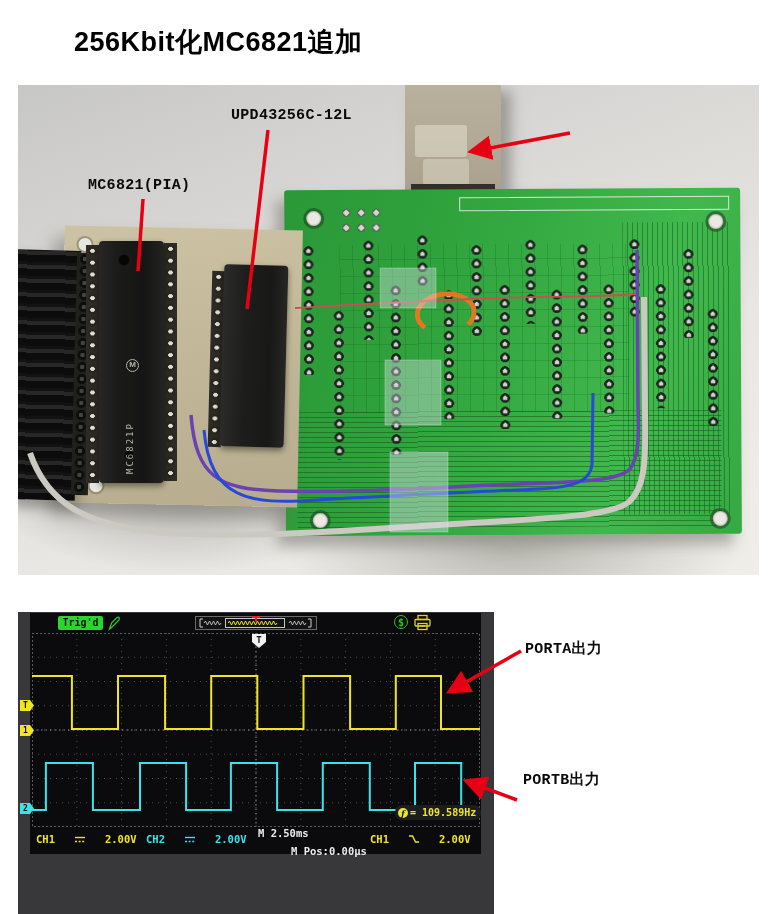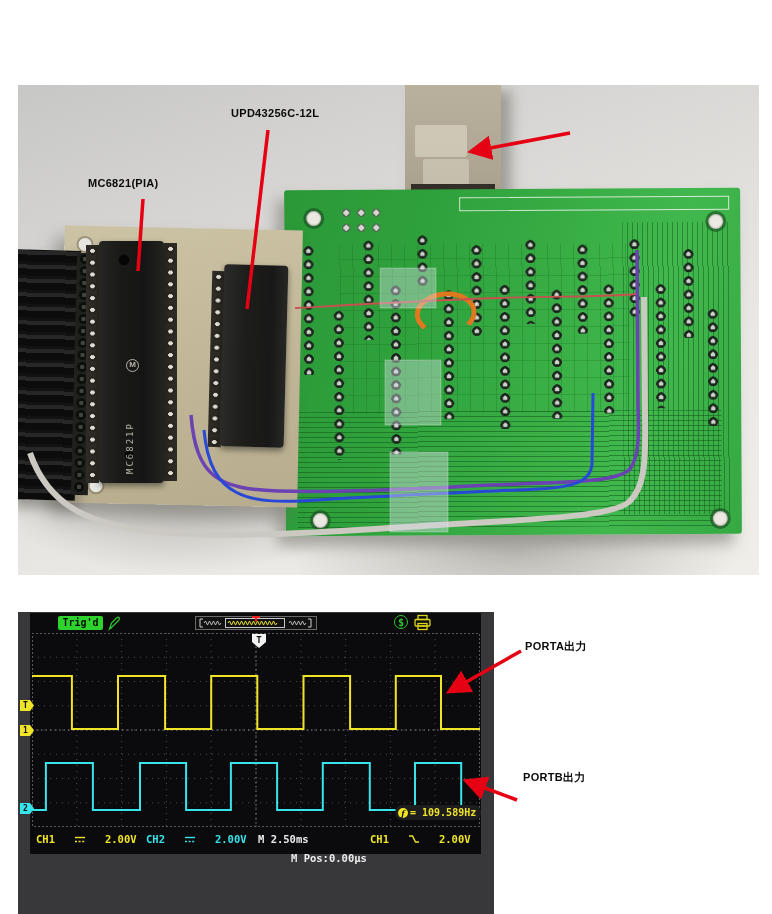--- a/index.html
+++ b/index.html
@@ -60,21 +60,21 @@
         background-image:radial-gradient(circle at 6.5px 6px,#e0ddd4 0 2.1px,#29251f 2.1px 4.1px,rgba(0,0,0,0) 4.8px);
         background-size:13px 11.8px;width:13px;}
   .chip{background:linear-gradient(90deg,#262624,#1a1a18 30%,#151515 70%,#232321);border-radius:4px;
         box-shadow:0 3px 6px rgba(0,0,0,.45);}
   .dimple{border-radius:50%;background:radial-gradient(circle,#060606 45%,#2c2c2a 80%);}
   .chip-label{color:#b6b2a6;font-size:9px;letter-spacing:2px;writing-mode:vertical-rl;
         transform:rotate(180deg);font-family:"DejaVu Sans Mono",monospace;}
   .moto{width:11px;height:11px;border:1px solid #b6b2a6;border-radius:50%;color:#b6b2a6;
         font-size:8px;line-height:10px;text-align:center;font-weight:700;}
   
-  .callout{font-size:11px;font-weight:700;color:#0a0a0a;letter-spacing:.3px;white-space:nowrap;}
+  .callout{font-size:15px;font-weight:700;color:#0a0a0a;letter-spacing:.3px;white-space:nowrap;font-family:Liberation Mono, monospace;}
   
   .scope{left:18px;top:612px;width:476px;height:308px;background:#38383b;}
   .screen{left:12px;top:1px;width:451px;height:241px;background:#0b0b0d;}
   .trigd{left:40px;top:4px;width:45px;height:14px;background:#2ed32e;color:#051005;
          font:700 10px/14px "DejaVu Sans Mono",monospace;text-align:center;border-radius:2px;}
   .graticule{left:14px;top:21px;width:448px;height:194px;}
   .marker{height:11px;width:14px;font:700 8px/11px "DejaVu Sans Mono",monospace;color:#111;text-align:left;
           padding-left:3px;box-sizing:border-box;
           clip-path:polygon(0 0,72% 0,100% 50%,72% 100%,0 100%);}
   .m-yellow{background:#f0e428;}
@@ -91,20 +91,21 @@
   .yel{color:#f0e428;} .cya{color:#38e4ec;} .whi{color:#ececec;}
   .dollar{left:376px;top:3px;width:14px;height:14px;border:1.5px solid #2ec22e;border-radius:50%;
           color:#2ec22e;font:700 10px/13px "DejaVu Sans Mono",monospace;text-align:center;box-sizing:border-box;}
   svg{display:block;}
 </style>
 </head>
 <body>
 
 <div class="page">
 
+  <div class="abs title">256Kbit化MC6821追加</div>
 
   <div class="abs photo">
     <div class="abs shadow1"></div>
     <div class="abs shadow2"></div>
 
     <div class="abs usbboard">
       <div class="abs usbpatch1"></div>
       <div class="abs usbpatch2"></div>
       <div class="abs usbstrip"></div>
     </div>
@@ -259,31 +260,31 @@
       <span>2.00V</span>
     </div>
     <div class="abs sbar cya" style="left:128px;top:221px;">
       <span>CH2</span>
       <svg width="12" height="9">
         <line x1="1" y1="2.5" x2="11" y2="2.5" stroke="#38e4ec" stroke-width="1.4"></line>
         <line x1="1" y1="6.5" x2="11" y2="6.5" stroke="#38e4ec" stroke-width="1.4" stroke-dasharray="2 1.6"></line>
       </svg>
       <span>2.00V</span>
     </div>
-    <div class="abs sbar whi" style="left:240px;top:221px;">
+    <div class="abs sbar whi" style="left:240px;top:215px;">
       <span>M 2.50ms</span>
     </div>
     <div class="abs sbar yel" style="left:352px;top:221px;">
       <span>CH1</span>
       <svg width="12" height="10">
         <path d="M1 2 H4.5 L7.5 8 H11" fill="none" stroke="#f0e428" stroke-width="1.4"></path>
       </svg>
       <span>2.00V</span>
     </div>
-    <div class="abs sbar whi" style="left:273px;top:240px;">
+    <div class="abs sbar whi" style="left:273px;top:233px;">
       <span>M Pos:0.00µs</span>
     </div>
   </div>
 
   <div class="abs callout" style="left:525px;top:639px;">PORTA出力</div>
   <div class="abs callout" style="left:523px;top:770px;">PORTB出力</div>
   <svg class="abs" style="left:0;top:0;pointer-events:none;" width="772" height="914">
     <defs>
       <marker id="ah2" markerWidth="7" markerHeight="7" refX="5" refY="3.5" orient="auto">
         <polygon points="0,0 7,3.5 0,7" fill="#e60014"></polygon>

